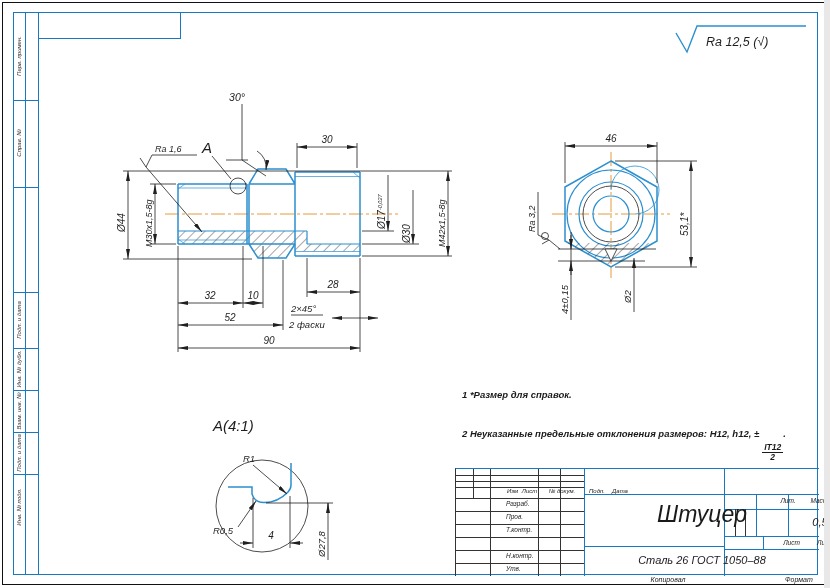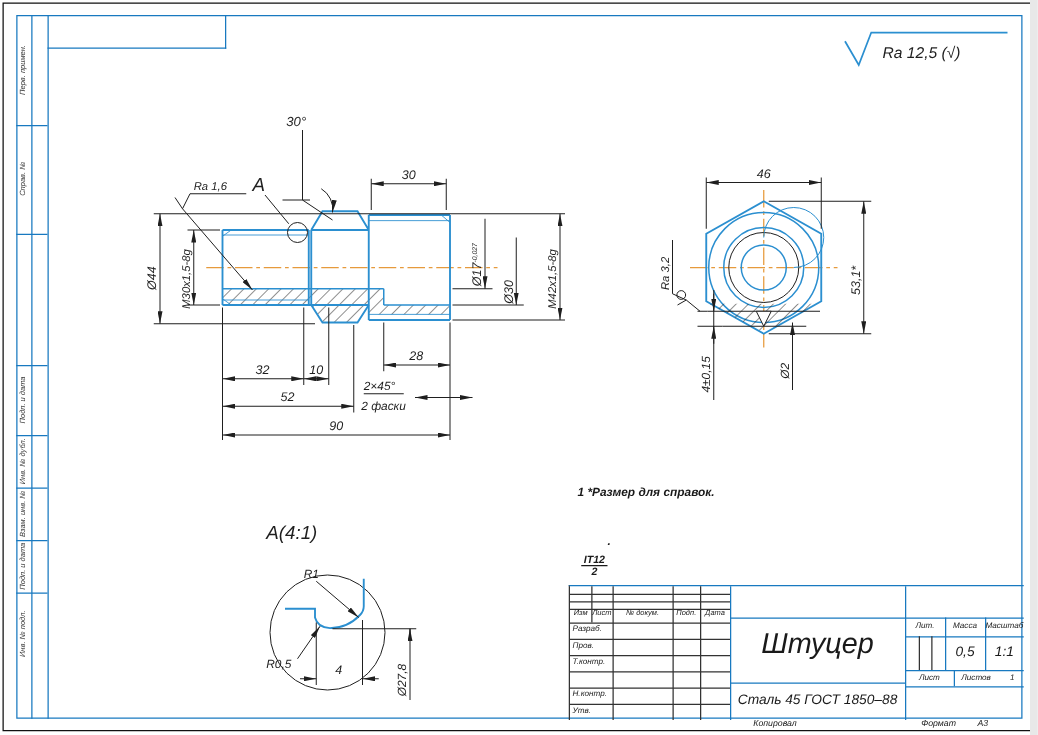--- a/index.html
+++ b/index.html
@@ -5,21 +5,21 @@
   html,body{margin:0;padding:0;background:#e8e8e8;}
   .sheet{position:relative;width:824px;height:588px;background:#fff;overflow:hidden;
          font-family:"Liberation Sans",sans-serif;font-style:italic;color:#222;}
   .outer-border{position:absolute;left:2px;top:2px;width:823px;height:581px;border:1.5px solid #111;}
   .frame{position:absolute;left:13px;top:12px;width:803px;height:561px;border:1.5px solid #1879c0;}
   .ln{position:absolute;}
   .blue{background:#1879c0;}
   .blk{background:#333;}
   .vlabel{position:absolute;height:10px;line-height:10px;text-align:center;font-size:6px;
           transform:rotate(-90deg);color:#333;white-space:nowrap;}
-  .tb-text{position:absolute;color:#1a1a1a;white-space:nowrap;}
+  .tb-text{position:absolute;color:#1a1a1a;white-space:nowrap;padding-left:48px;}
   .ctr{text-align:center;}
   svg text{font-family:"Liberation Sans",sans-serif;font-style:italic;fill:#1f1f1f;}
   .notes{position:absolute;left:462px;top:389px;width:340px;font-size:9.5px;color:#1a1a1a;}
   .notes .nrow{display:flex;align-items:center;margin-bottom:4px;white-space:nowrap;font-weight:bold;}
   .frac{display:inline-flex;flex-direction:column;align-items:center;margin-left:3px;font-size:8.5px;line-height:1.1;}
   .frac .num{border-bottom:1px solid #1a1a1a;padding:0 2px;margin-top:39px;}
 </style>
 </head>
 <body>
 
@@ -192,20 +192,21 @@
       <text x="271" y="539" font-size="10" text-anchor="middle">4</text>
       <text x="325" y="557" font-size="9.5" transform="rotate(-90 325 557)">Ø27,8</text>
     </g>
   </svg>
 
   <div class="notes">
     <div class="nrow">
         <span>1 *Размер для справок.</span>
       </div>
     <div class="nrow">
+      <span>2 Неуказанные предельные отклонения размеров: H12, h12, ±</span>
       <span class="frac">
         <span class="num">IT12</span>
         <span class="den">2</span>
       </span>
       <span>.</span>
     </div>
   </div>
 
   <div style="position:absolute;left:455px;top:468px;width:363px;height:107px;border-top:1.5px solid #1879c0;border-left:1px solid #333;">
 
@@ -243,21 +244,21 @@
     <div class="tb-text ctr" style="left:82px;top:19px;width:22px;font-size:6px;">Подп.</div>
     <div class="tb-text ctr" style="left:104px;top:19px;width:24px;font-size:6px;">Дата</div>
 
     <div class="tb-text" style="left:2px;top:31px;font-size:6.5px;">Разраб.</div>
     <div class="tb-text" style="left:2px;top:44px;font-size:6.5px;">Пров.</div>
     <div class="tb-text" style="left:2px;top:57px;font-size:6.5px;">Т.контр.</div>
     <div class="tb-text" style="left:2px;top:83px;font-size:6.5px;">Н.контр.</div>
     <div class="tb-text" style="left:2px;top:96px;font-size:6.5px;">Утв.</div>
 
     <div class="tb-text ctr" style="left:128px;top:32px;width:140px;font-size:23px;">Штуцер</div>
-    <div class="tb-text ctr" style="left:128px;top:85px;width:140px;font-size:11px;">Сталь 45  ГОСТ 1850–88</div>
+    <div class="tb-text ctr" style="left:128px;top:85px;width:140px;font-size:11px;">Сталь 26  ГОСТ 1050–88</div>
 
     <div class="tb-text ctr" style="left:268px;top:28px;width:32px;font-size:6.5px;">Лит.</div>
     <div class="tb-text ctr" style="left:300px;top:28px;width:32px;font-size:6.5px;">Масса</div>
     <div class="tb-text ctr" style="left:332px;top:28px;width:31px;font-size:6.5px;">Масштаб</div>
     <div class="tb-text ctr" style="left:300px;top:47px;width:32px;font-size:11px;">0,5</div>
     <div class="tb-text ctr" style="left:332px;top:47px;width:31px;font-size:11px;">1:1</div>
 
     <div class="tb-text ctr" style="left:268px;top:70px;width:39px;font-size:6.5px;">Лист</div>
     <div class="tb-text" style="left:313px;top:70px;font-size:6.5px;">Листов</div>
     <div class="tb-text" style="left:352px;top:70px;font-size:6.5px;">1</div>

